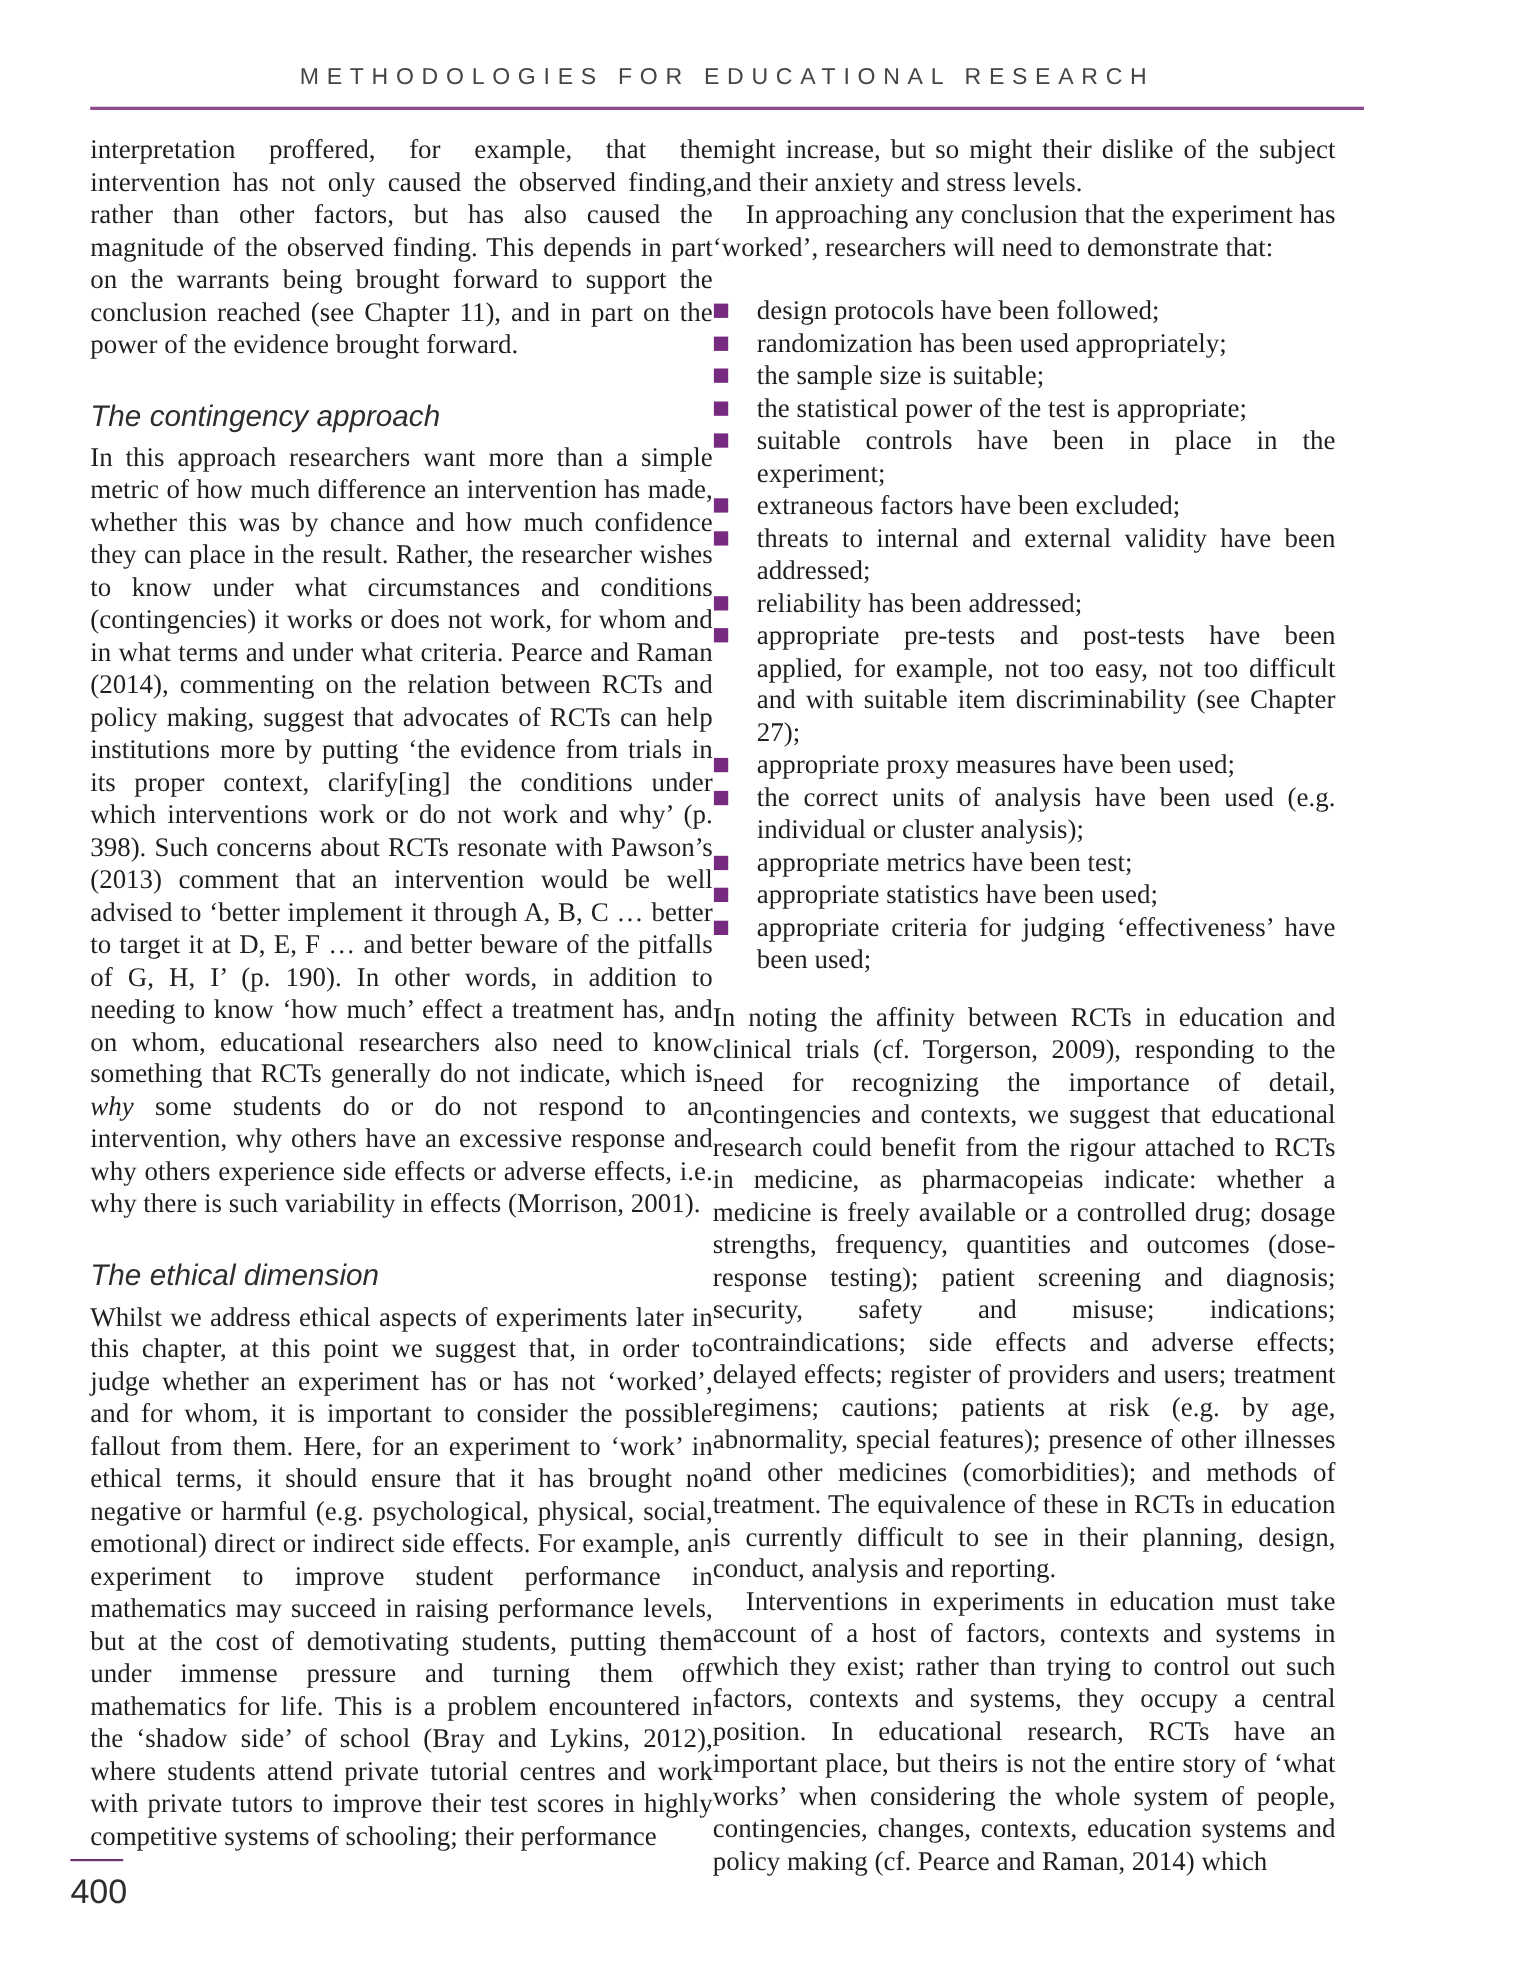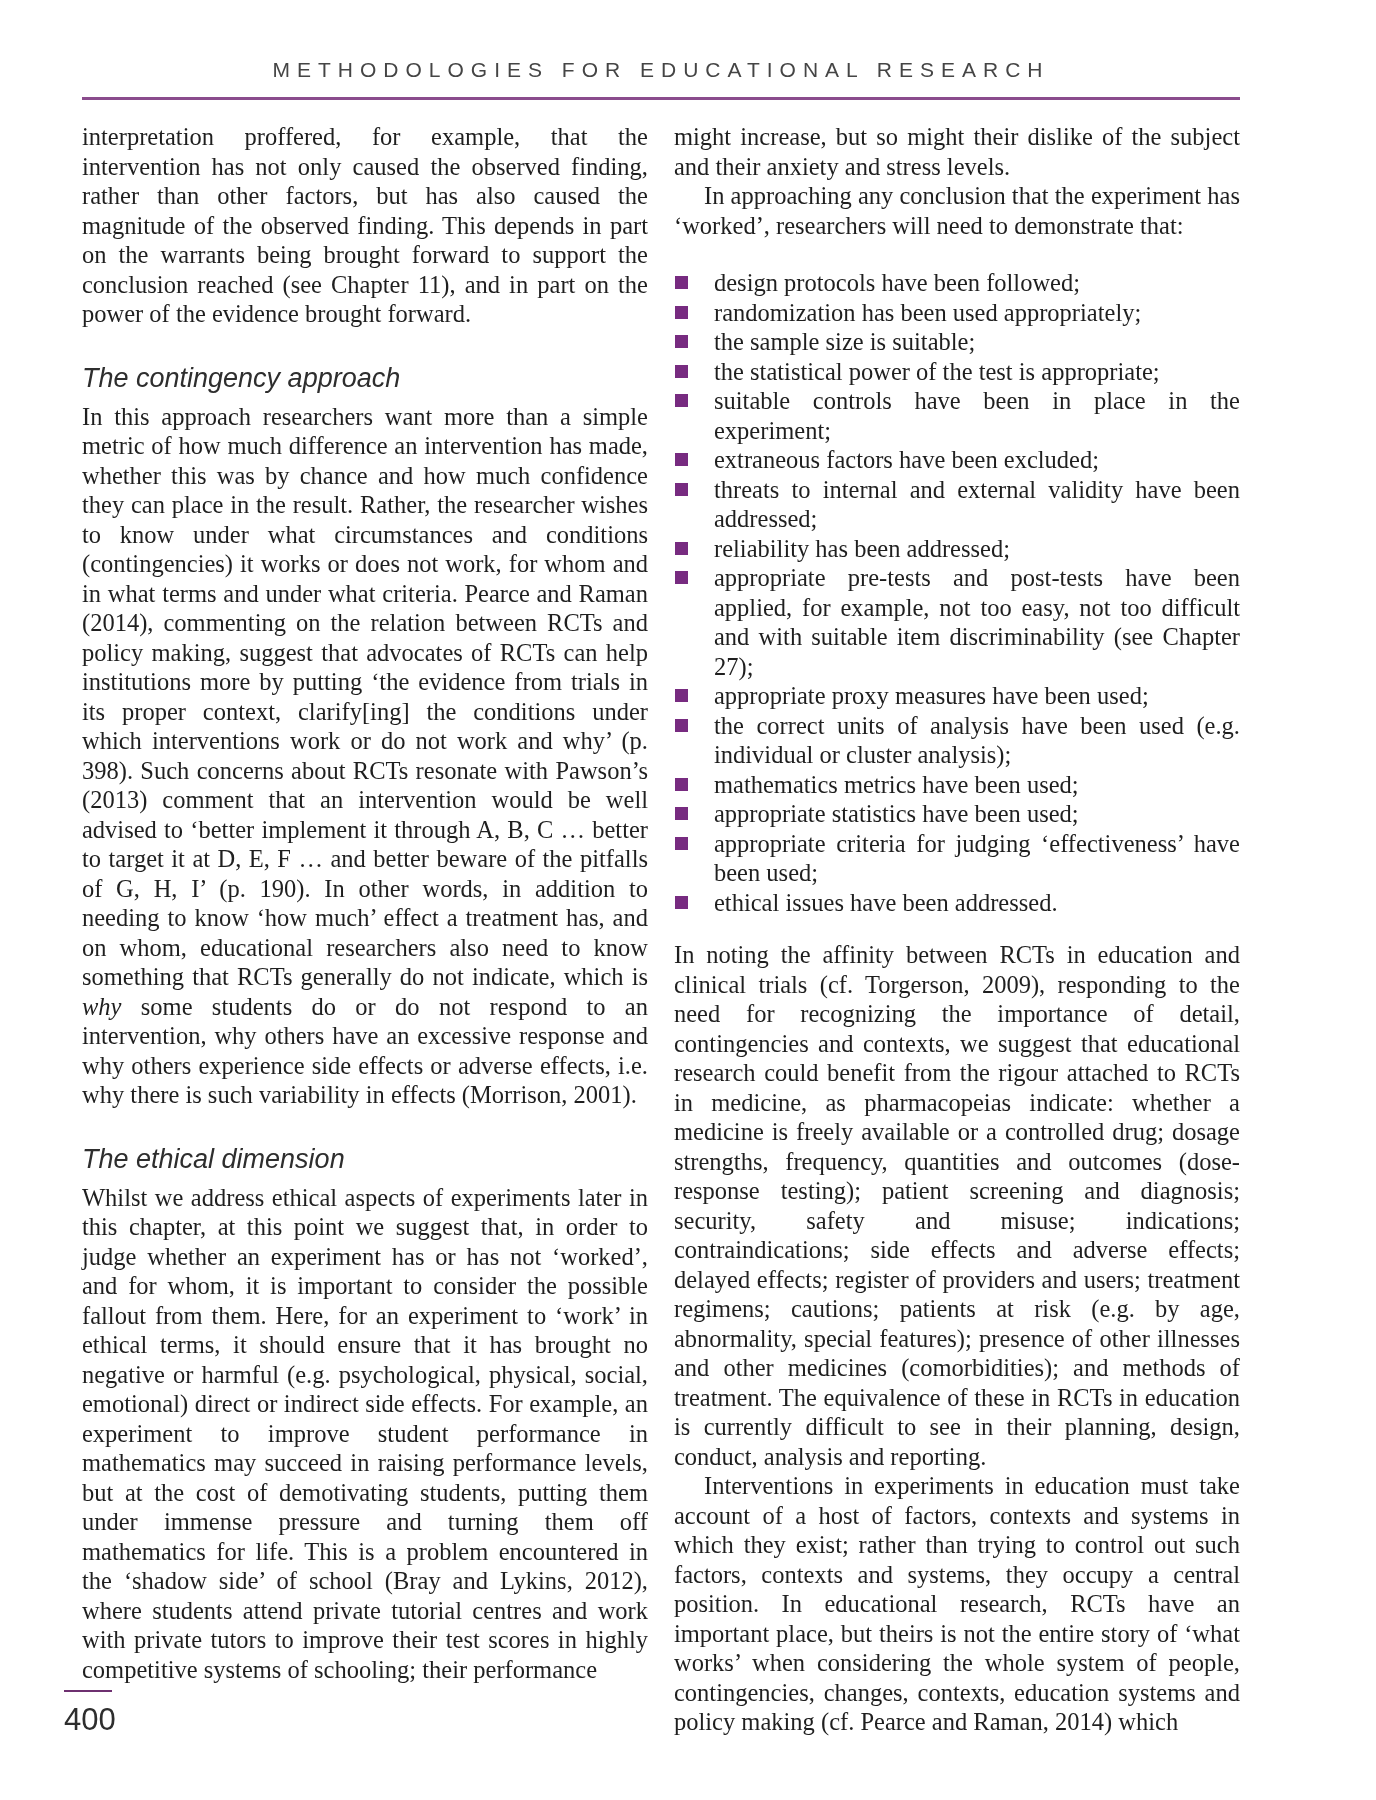--- a/index.html
+++ b/index.html
@@ -31,21 +31,20 @@
     white-space: nowrap;
     text-align: center;
   }
   .head-rule {
     margin-top: 15px;
     height: 3px;
     background: #8a4c8d;
   }
   .columns {
     display: flex;
-    gap: 26px;
     margin-top: 22px;
   }
   .col {
     width: 566px;
   }
   p.body {
     margin: 0;
     font-size: 24.5px;
     line-height: 29.5px;
     text-align: justify;
@@ -140,24 +139,23 @@
           <li><span class="sq"></span><span>randomization has been used appropriately;</span></li>
           <li><span class="sq"></span><span>the sample size is suitable;</span></li>
           <li><span class="sq"></span><span>the statistical power of the test is appropriate;</span></li>
           <li><span class="sq"></span><span>suitable controls have been in place in the experiment;</span></li>
           <li><span class="sq"></span><span>extraneous factors have been excluded;</span></li>
           <li><span class="sq"></span><span>threats to internal and external validity have been addressed;</span></li>
           <li><span class="sq"></span><span>reliability has been addressed;</span></li>
           <li><span class="sq"></span><span>appropriate pre-tests and post-tests have been applied, for example, not too easy, not too difficult and with suitable item discriminability (see Chapter 27);</span></li>
           <li><span class="sq"></span><span>appropriate proxy measures have been used;</span></li>
           <li><span class="sq"></span><span>the correct units of analysis have been used (e.g. individual or cluster analysis);</span></li>
-          <li><span class="sq"></span><span>mathematics metrics have been used;</span></li>
+          <li><span class="sq"></span><span>appropriate metrics have been test;</span></li>
           <li><span class="sq"></span><span>appropriate statistics have been used;</span></li>
           <li><span class="sq"></span><span>appropriate criteria for judging ‘effectiveness’ have been used;</span></li>
-          <li><span class="sq"></span><span>ethical issues have been addressed.</span></li>
         </ul>
 
         <p class="body">In noting the affinity between RCTs in education and clinical trials (cf. Torgerson, 2009), responding to the need for recognizing the importance of detail, contingencies and contexts, we suggest that educational research could benefit from the rigour attached to RCTs in medicine, as pharmacopeias indicate: whether a medicine is freely available or a controlled drug; dosage strengths, frequency, quantities and outcomes (dose-response testing); patient screening and diagnosis; security, safety and misuse; indications; contraindications; side effects and adverse effects; delayed effects; register of providers and users; treatment regimens; cautions; patients at risk (e.g. by age, abnormality, special features); presence of other illnesses and other medicines (comorbidities); and methods of treatment. The equivalence of these in RCTs in education is currently difficult to see in their planning, design, conduct, analysis and reporting.</p>
 
         <p class="body indent">Interventions in experiments in education must take account of a host of factors, contexts and systems in which they exist; rather than trying to control out such factors, contexts and systems, they occupy a central position. In educational research, RCTs have an important place, but theirs is not the entire story of ‘what works’ when considering the whole system of people, contingencies, changes, contexts, education systems and policy making (cf. Pearce and Raman, 2014) which</p>
       </section>
 
     </main>
   </div>
 

